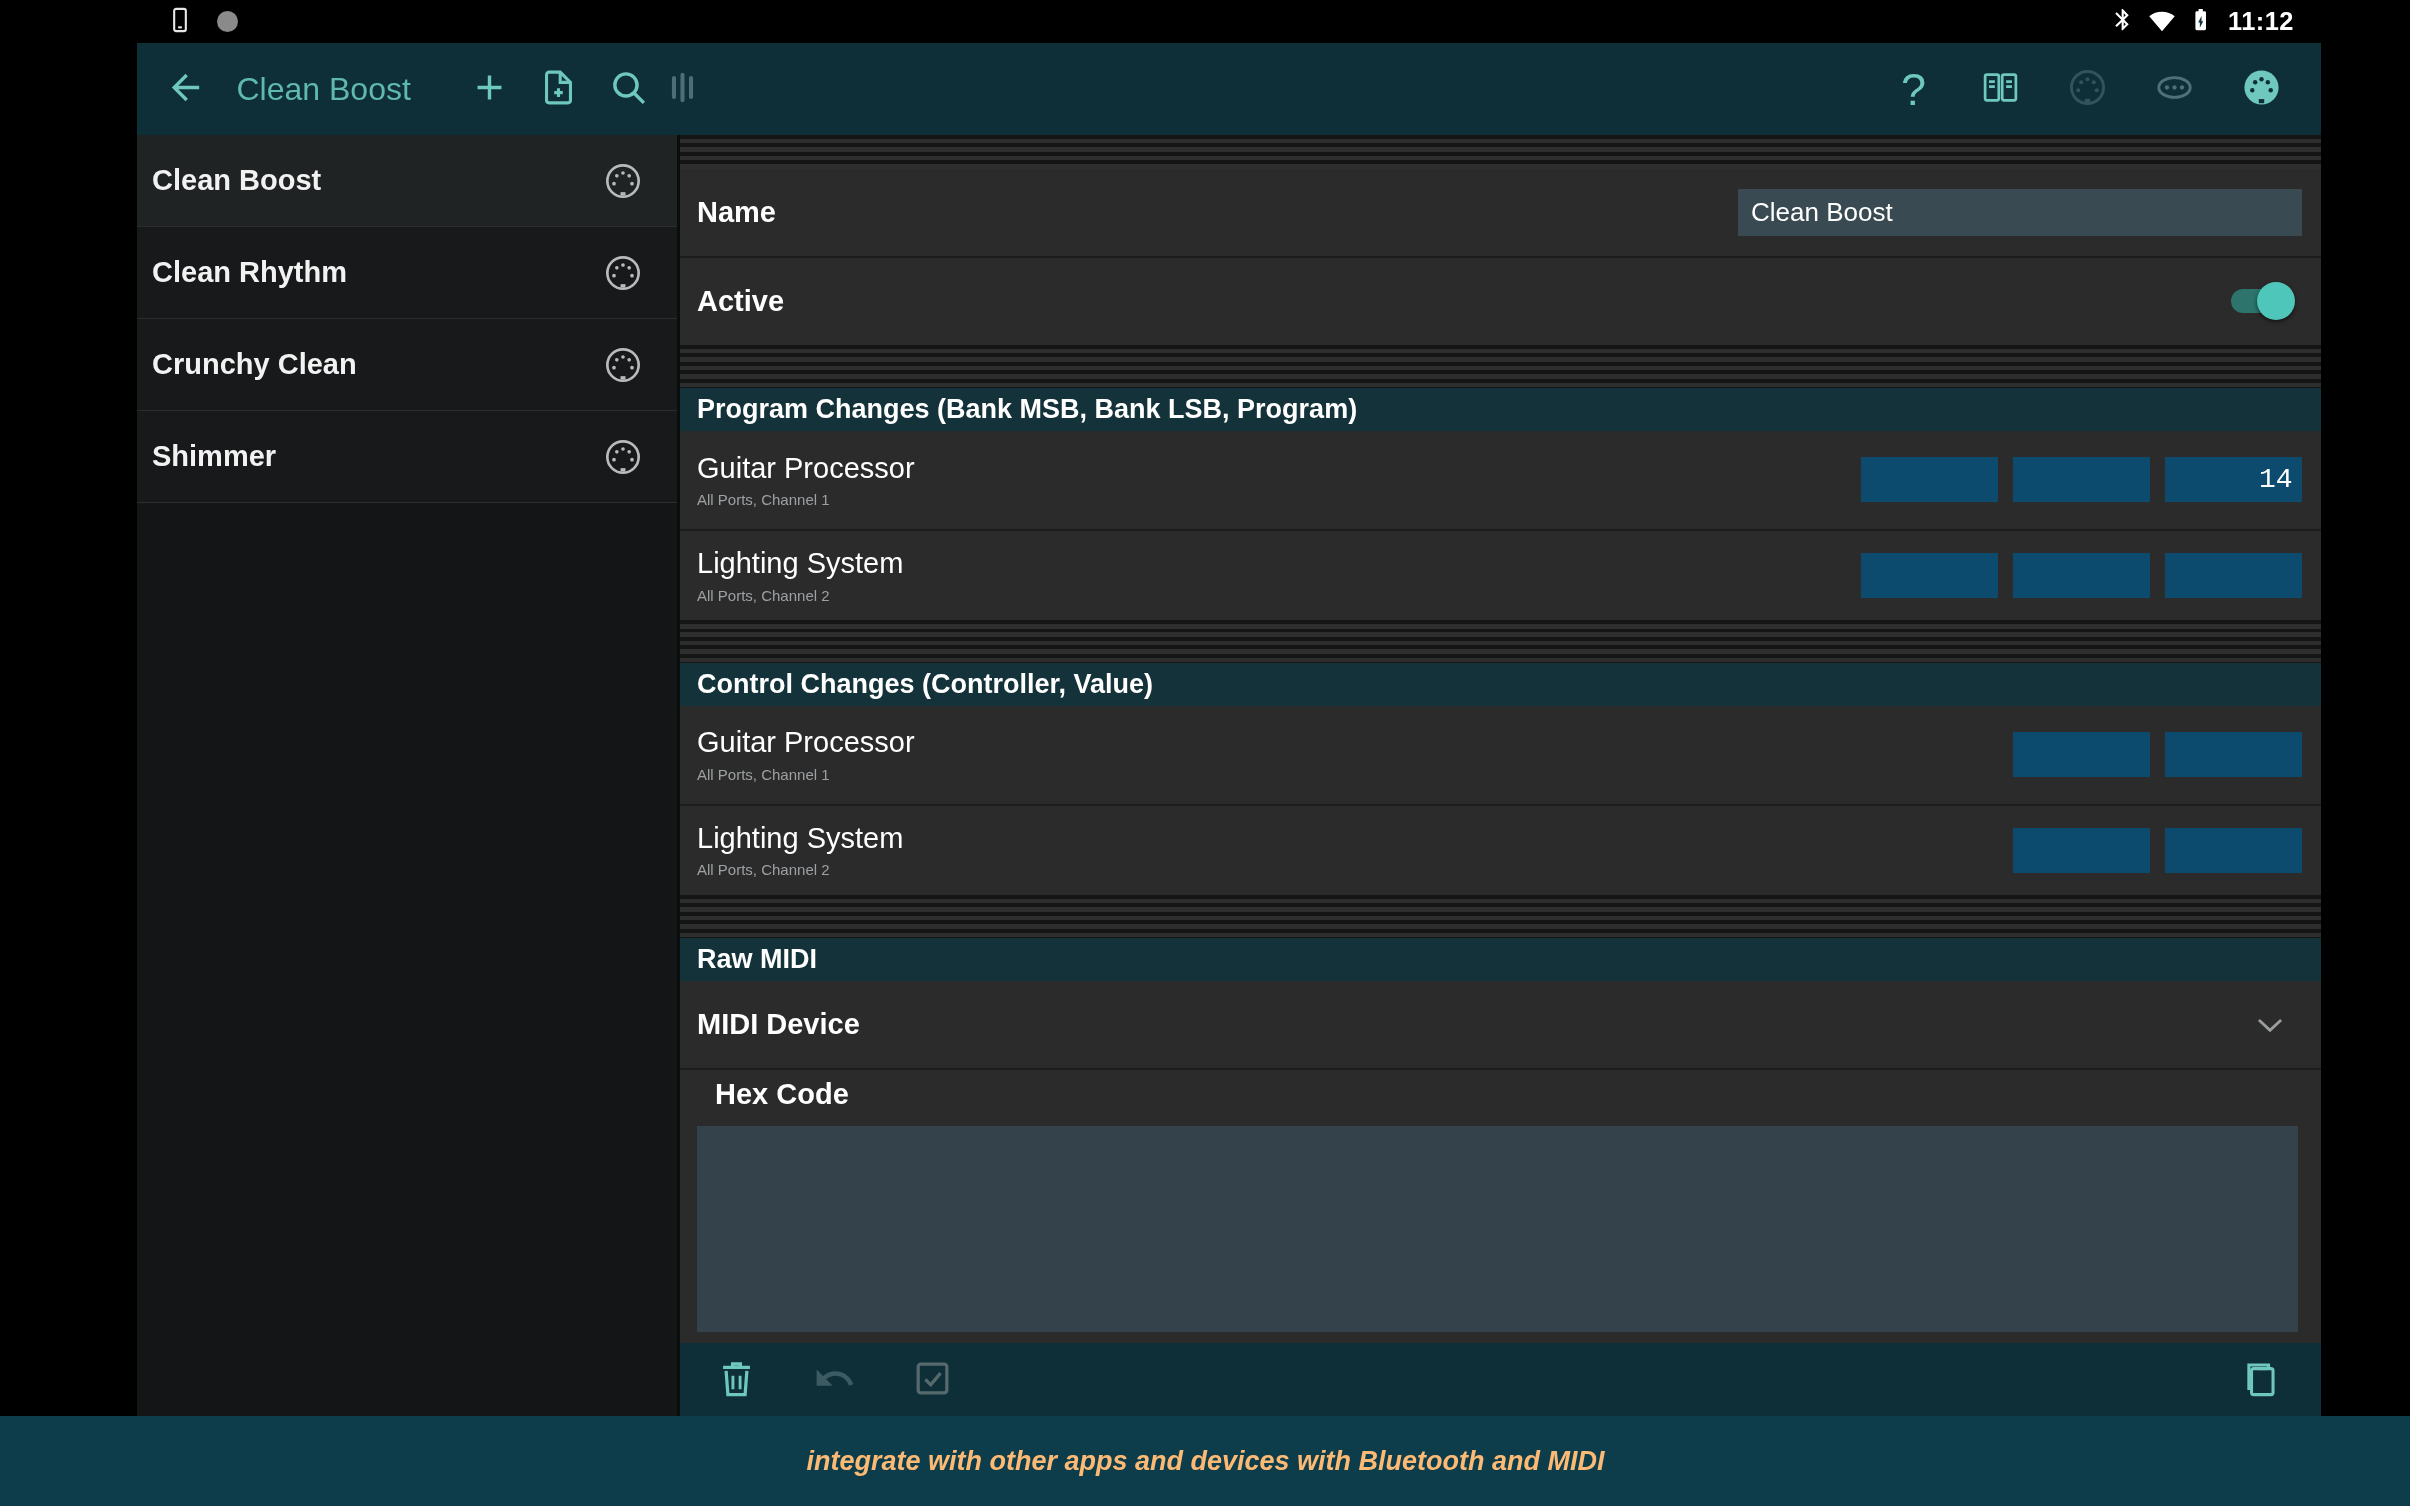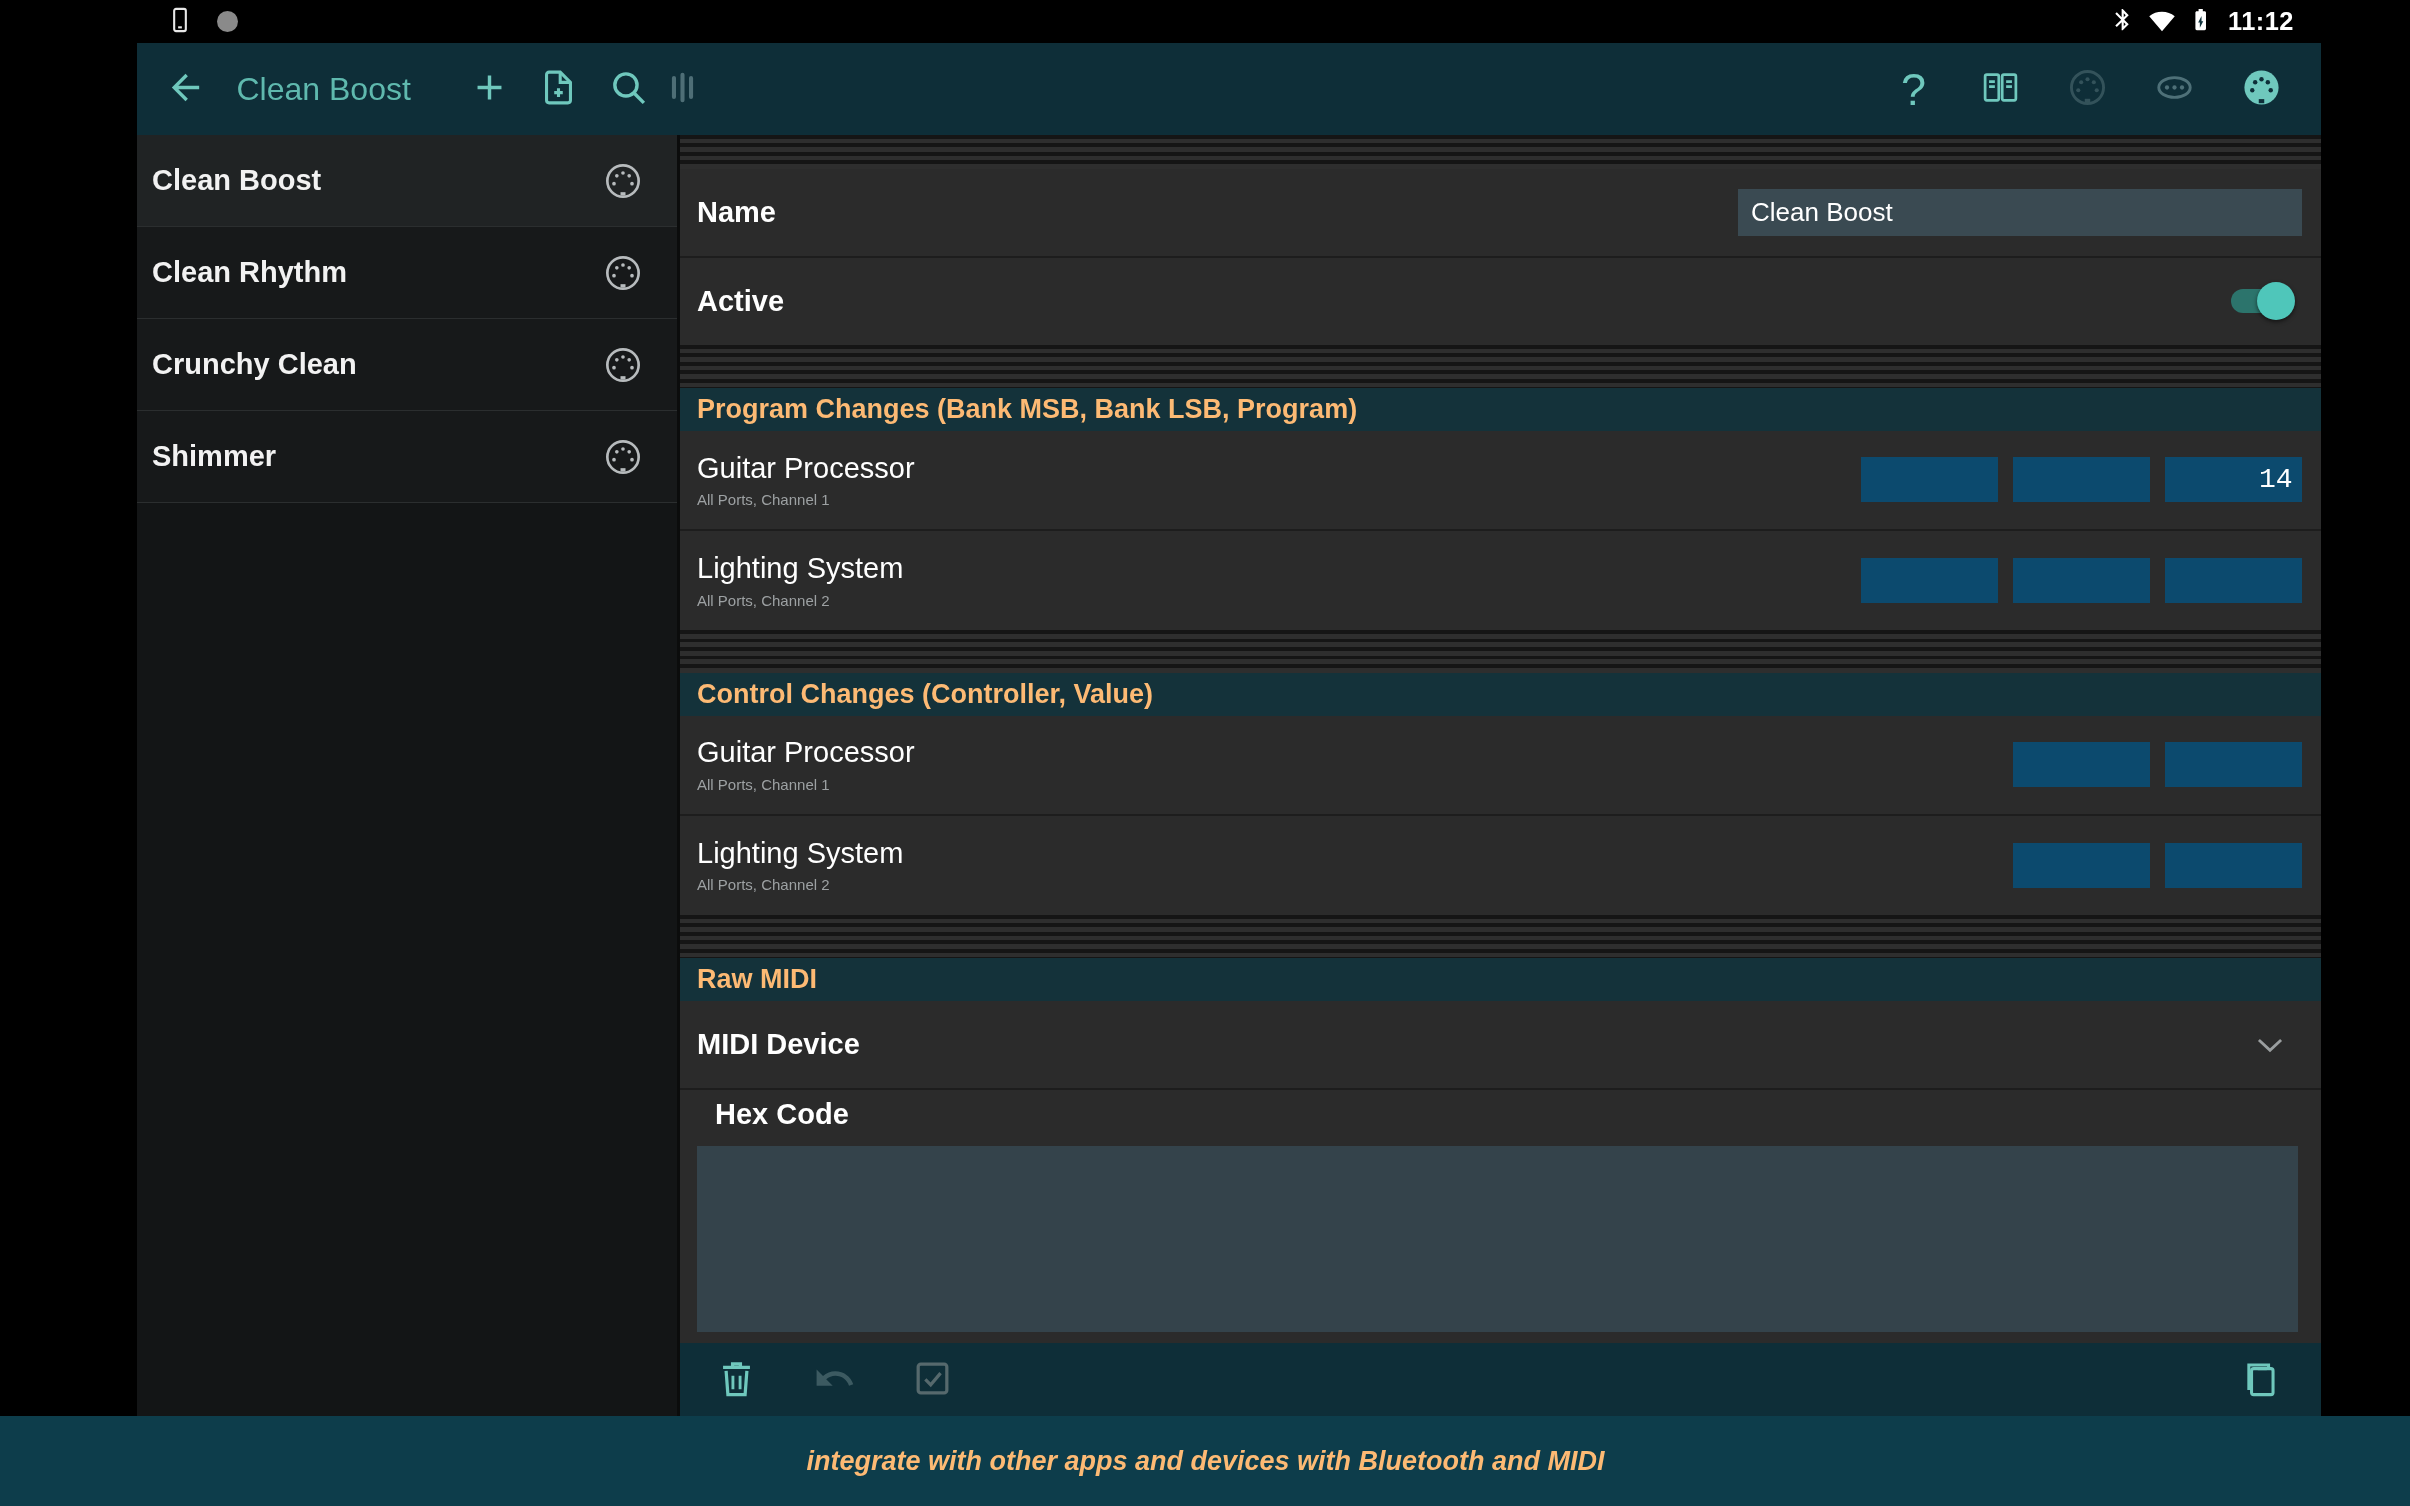--- a/index.html
+++ b/index.html
@@ -49,25 +49,25 @@
   
   .main { flex:1; display:flex; flex-direction:column; background:#2b2b2b; min-width:0; }
   .main > * { flex-shrink:0; }
   .ribs { height:34px; background:repeating-linear-gradient(to bottom,#151515 0px,#151515 3.8px,#2e2e2e 3.8px,#2e2e2e 8.5px); }
   .ribs.tall { height:43px; }
   .hr { height:1.9px; background:#1d1d1d; }
   .row { display:flex; align-items:center; padding:0 19px 0 17px; background:#2b2b2b; }
   .row-simple { height:87px; }
   .row-label { font-size:29px; font-weight:700; color:#fff; }
   .row-two { height:98px; }
-  .row-two.short { height:99px;gap:36px; }
+  .row-two.short { height:89px;gap:36px; }
   .row-text { display:flex; flex-direction:column; gap:6.6px; }
   .row-title { font-size:29px; font-weight:400; color:#fff; }
   .row-sub { font-size:15px; color:#9da1a3; }
-  .sec-header { height:43px; line-height:43px; background:#14323a; color:#fdba74; font-size:27px; font-weight:700; padding-left:17px; }
+  .sec-header { height:43px; line-height:43px; background:#14323a; color:#ffffff; font-size:27px; font-weight:700; padding-left:17px; }
 
   .name-input { margin-left:auto; width:564px; height:47px; background:#3a4a52; border:none; outline:none; color:#fff; font-size:26px; font-family:"Liberation Sans",sans-serif; padding:0 13px; }
   .boxes { margin-left:auto; display:flex; gap:15px; }
   .numbox { width:137px; height:45px; background:#0c4a6e; border:none; outline:none; color:#fff; font-size:28px; font-family:Liberation Mono, monospace; text-align:right; padding:0 9.4px; }
 
   
   .toggle { margin-left:auto; margin-right:13px; position:relative; width:58px; height:38px; }
   .toggle-track { position:absolute; left:0; right:0; top:6.6px; height:24.5px; border-radius:13px; background:#2c746c; }
   .toggle-thumb { position:absolute; right:-5.6px; top:0; width:38px; height:38px; border-radius:50%; background:#4fc6ba; box-shadow:0 1.9px 4.7px rgba(0,0,0,.55); }
 

